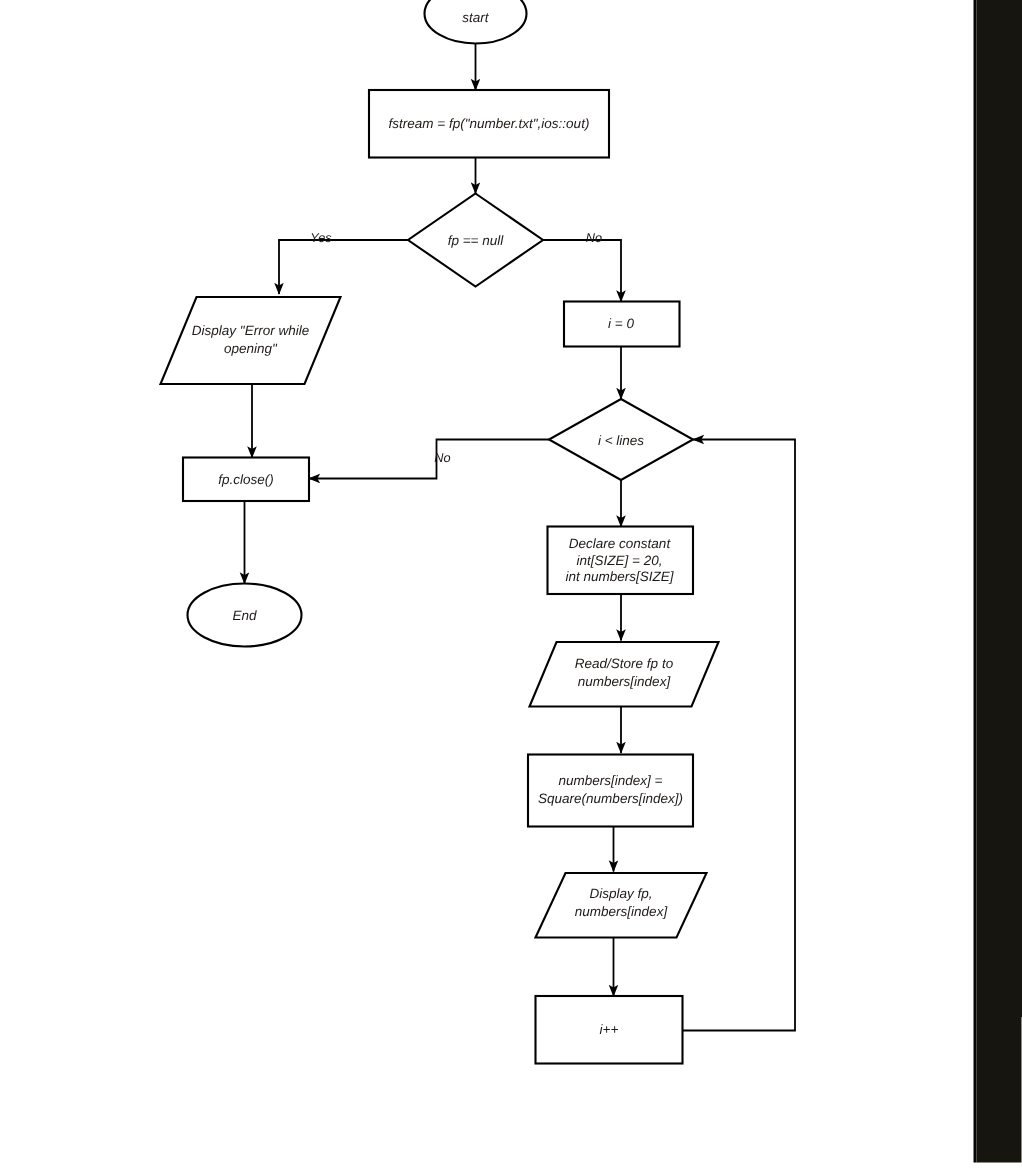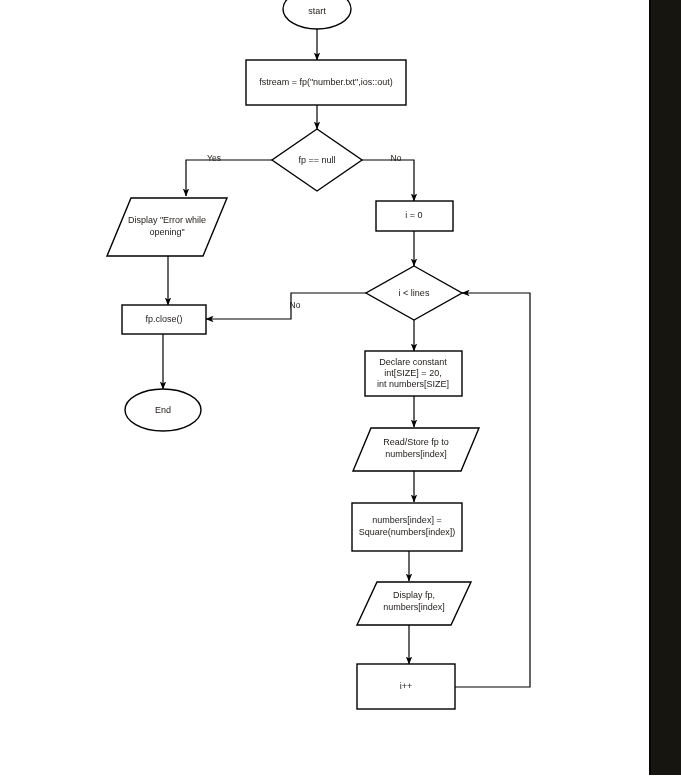--- a/index.html
+++ b/index.html
@@ -12,20 +12,21 @@
     width: 681px;
     height: 784px;
     overflow: hidden;
     font-family: "Liberation Sans", sans-serif;
   }
   #canvas {
     position: relative;
     width: 681px;
     height: 784px;
     background: #ffffff;
+    font-style: italic;
   }
   #flow-svg {
     position: absolute;
     left: 0;
     top: 0;
   }
   .node-text {
     font-family: "Liberation Sans", sans-serif;
     font-size: 9px;
     fill: #1f1a17;

